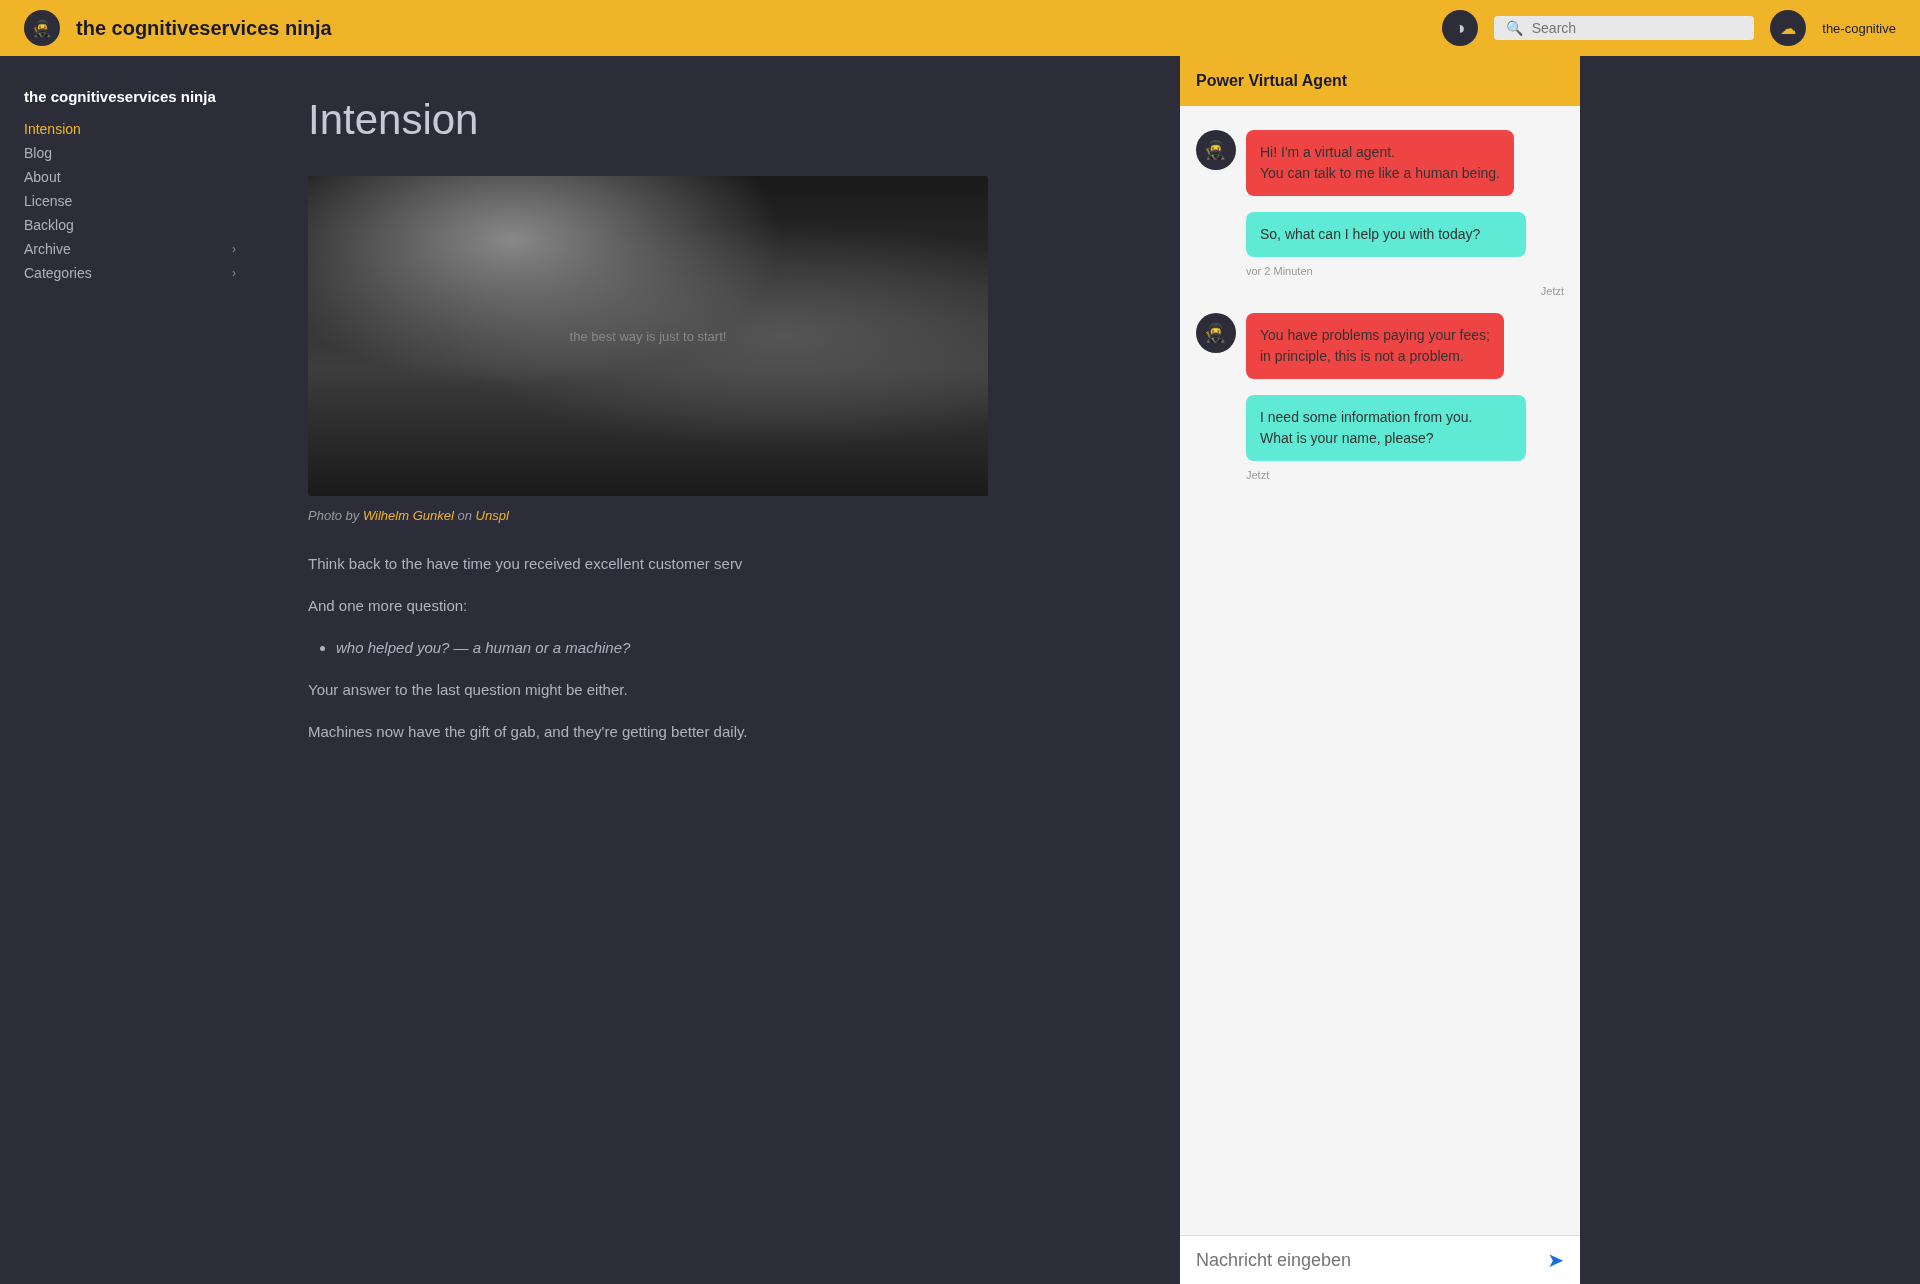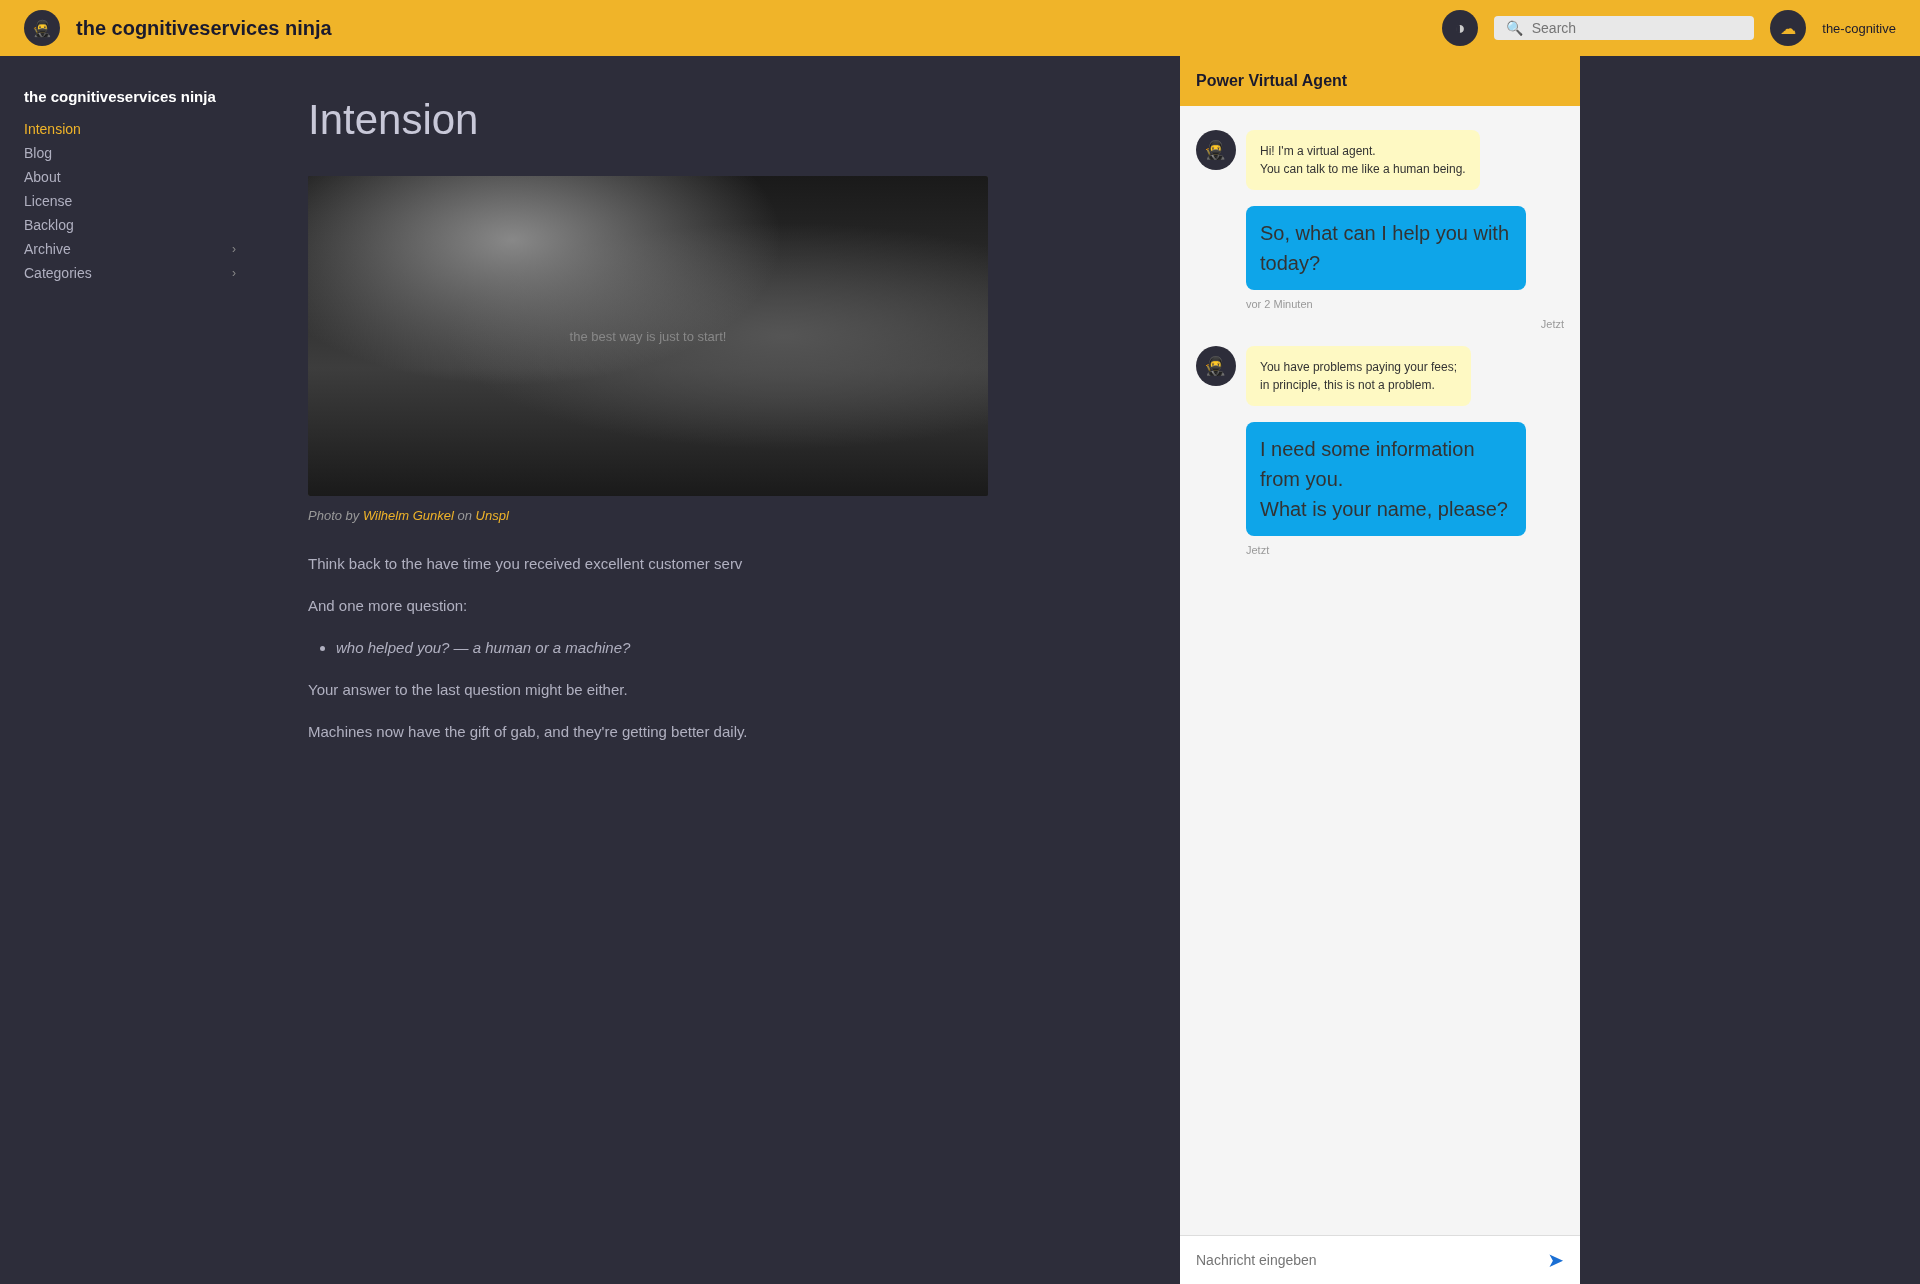--- a/index.html
+++ b/index.html
@@ -206,34 +206,34 @@
     }
     .bot-avatar {
       width: 40px; height: 40px;
       border-radius: 50%;
       background: #2d2d3a;
       display: flex; align-items: center; justify-content: center;
       flex-shrink: 0;
       font-size: 18px;
     }
     .bot-bubble {
-      background: #fef9c3;
+      background: #ef4444;
       border-radius: 8px;
       padding: 12px 14px;
       max-width: 280px;
-      font-size: 12px;
+      font-size: 14px;
       color: #333;
       line-height: 1.5;
     }
     .bot-bubble-solo {
-      background: #0ea5e9;
+      background: #5eead4;
       border-radius: 8px;
       padding: 12px 14px;
       max-width: 280px;
-      font-size: 20px;
+      font-size: 14px;
       color: #333;
       line-height: 1.5;
       margin-left: 50px;
     }
 
     
     .time-label {
       font-size: 11px;
       color: #999;
       margin-left: 50px;
@@ -279,21 +279,21 @@
       padding: 12px 16px;
       display: flex;
       align-items: center;
       gap: 8px;
       background: #fff;
     }
     .chat-input {
       flex: 1;
       border: none;
       outline: none;
-      font-size: 14px;
+      font-size: 18px;
       color: #1d4ed8;
     }
     .chat-send-btn {
       background: none;
       border: none;
       cursor: pointer;
       color: #1a6fd4;
       font-size: 20px;
     }
   </style>

